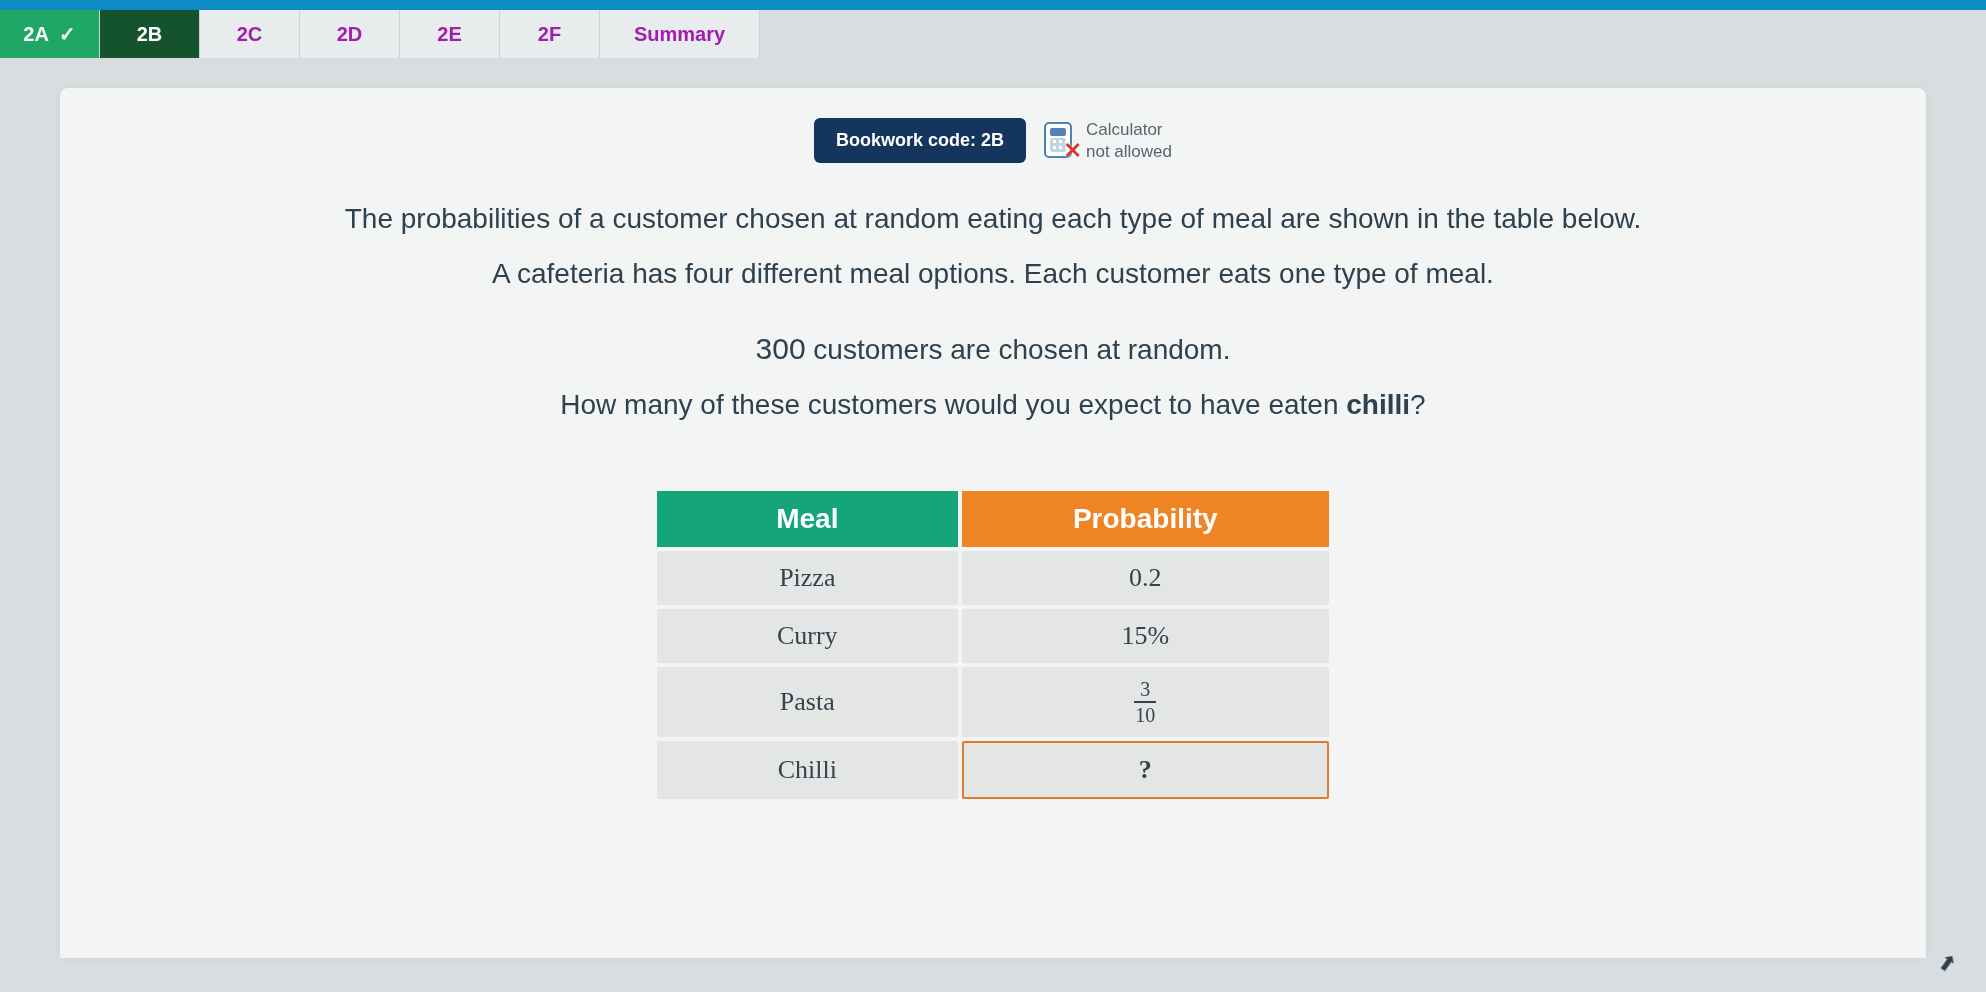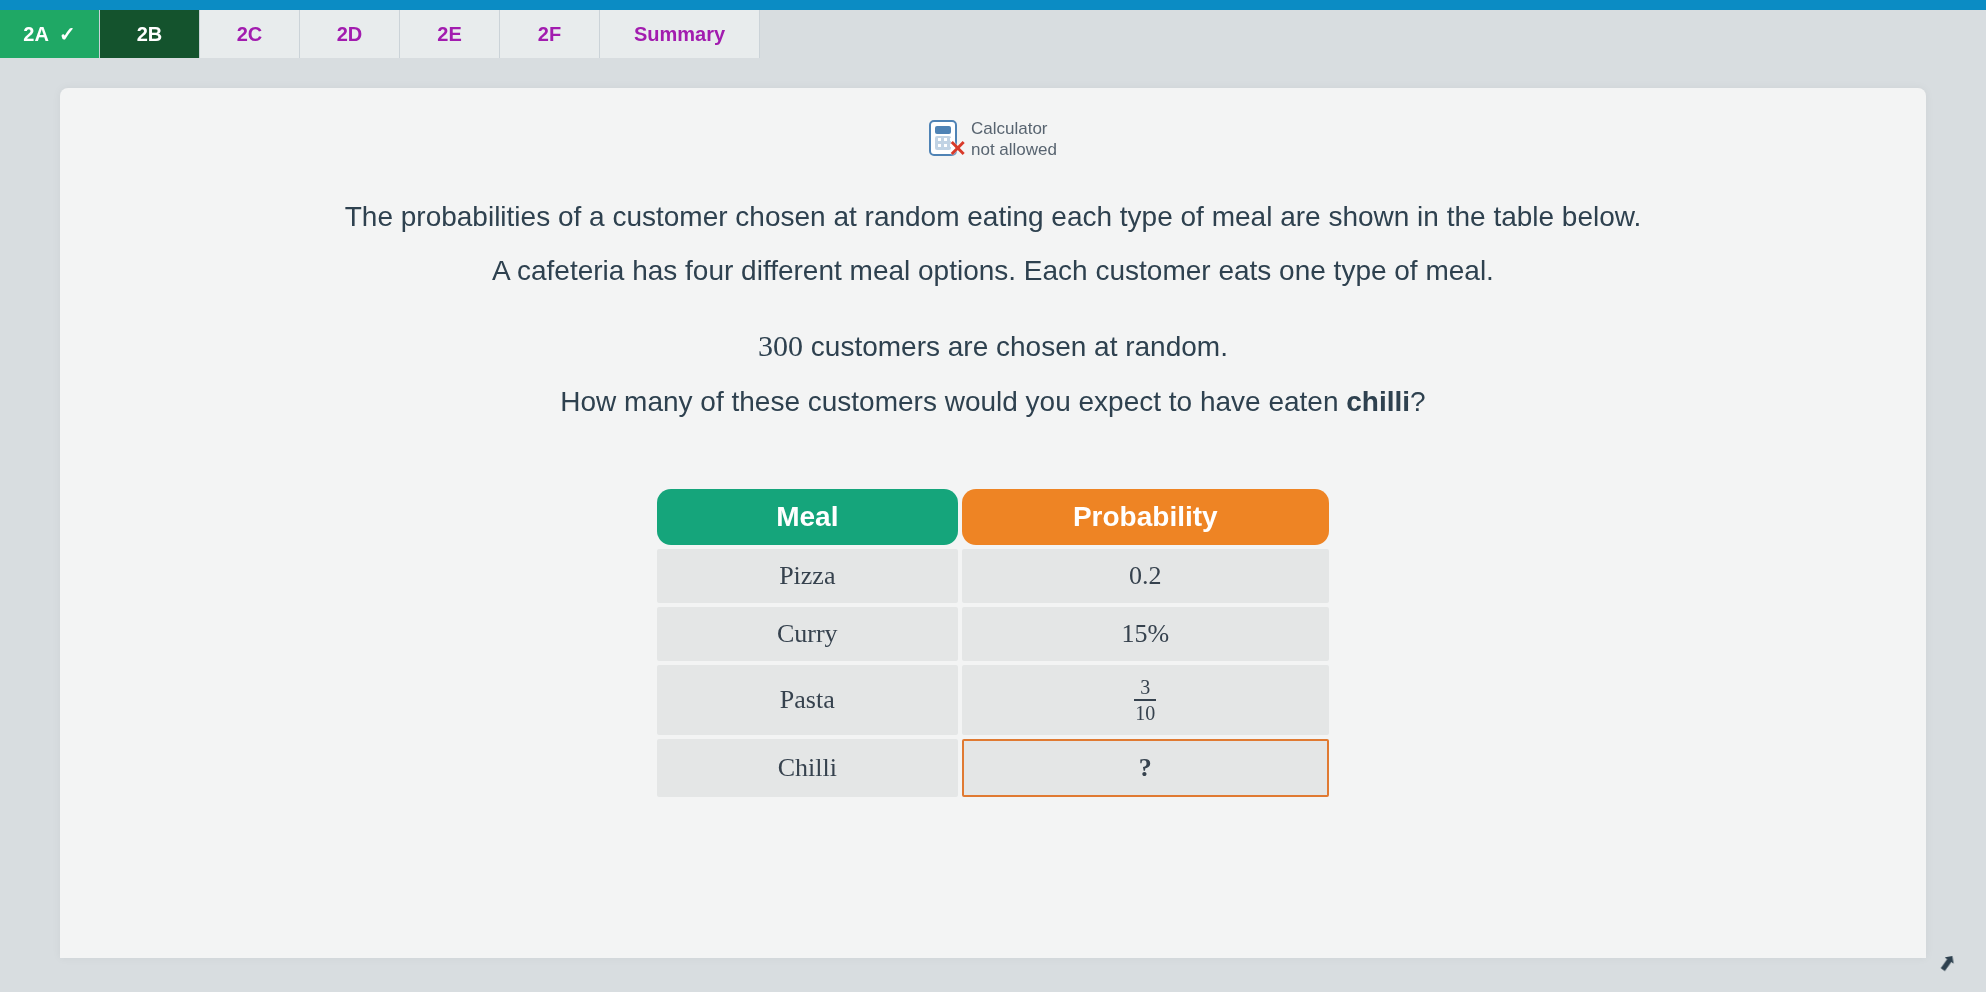--- a/index.html
+++ b/index.html
@@ -128,42 +128,42 @@
       text-align: center;
       color: #2e414f;
       font-size: 28px;
       line-height: 1.6;
       margin-bottom: 10px;
     }
     .question-text.block2 {
       margin-top: 28px;
     }
     .q-number {
-      font-family: Liberation Serif, serif;
+      font-family: Liberation Sans, sans-serif;
       font-size: 30px;
     }
     .q-bold {
       font-weight: 700;
     }
     .table-wrap {
       display: flex;
       justify-content: center;
       margin-top: 60px;
     }
     table.meal-table {
       border-collapse: separate;
       border-spacing: 4px;
       width: 680px;
     }
     table.meal-table th {
       color: #fff;
       font-weight: 700;
       font-size: 28px;
       padding: 12px 0;
-      border-radius: 14px;
+      border-radius: 0;
     }
     th.meal-head { background: #15a57b; width: 45%; }
     th.prob-head { background: #ee8424; width: 55%; }
     table.meal-table td {
       background: #e4e6e6;
       text-align: center;
       font-size: 26px;
       color: #36424e;
       padding: 12px 0;
       font-family: Georgia, 'Times New Roman', serif;
@@ -220,20 +220,21 @@
     <span>2F</span>
   </div>
   <div class="tab summary">
     <span>Summary</span>
   </div>
 </div>
 
 <div class="content-card">
 
   <div class="badges-row">
+    <div class="bookwork-badge">Bookwork code: 2B</div>
     <div class="calc-badge">
       <div class="calc-icon-wrap">
         <div class="calc-icon"></div>
         <span class="calc-x">✕</span>
       </div>
       <div class="calc-text">
         <span>Calculator</span>
         <span>not allowed</span>
       </div>
     </div>

